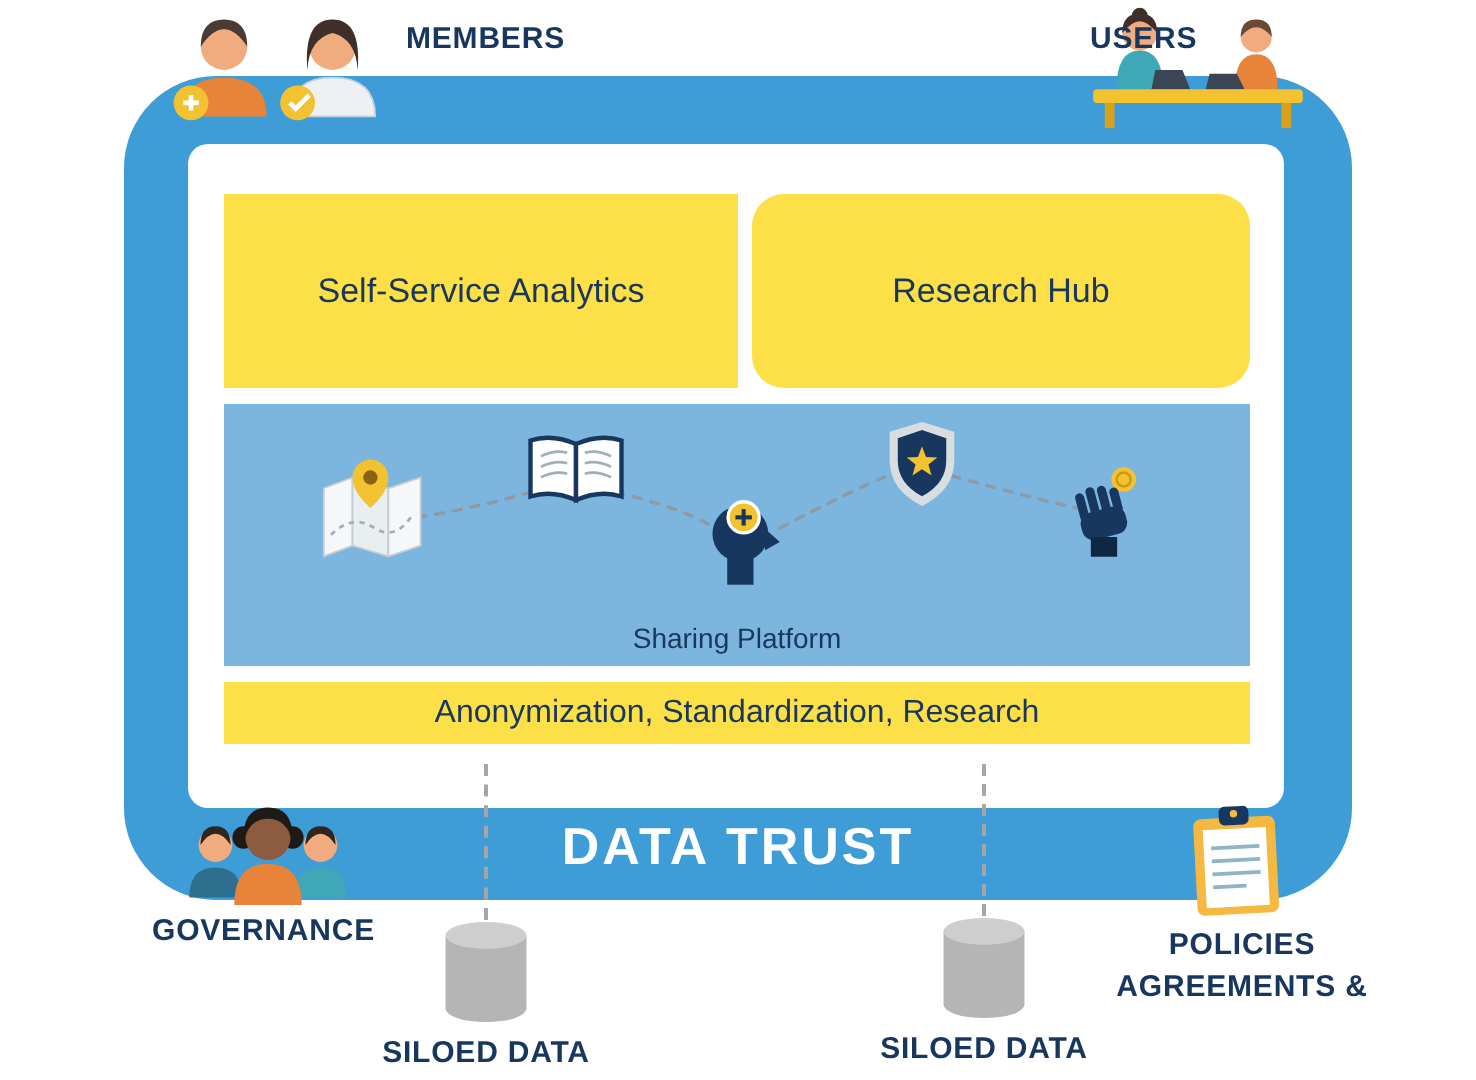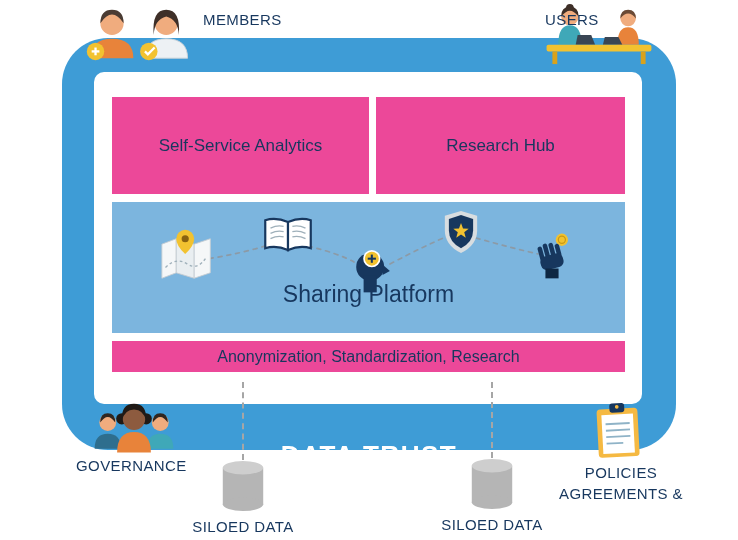--- a/index.html
+++ b/index.html
@@ -11,37 +11,37 @@
   
   .trust-shell{
     left:62px;top:38px;width:614px;height:412px;border-radius:46px;
     background:#3E9CD6;z-index:1;
   }
   .inner-panel{
     left:94px;top:72px;width:548px;height:332px;border-radius:10px;
     background:#ffffff;z-index:2;
   }
   .blue-box{
-    background:#ec4899;color:#17375E;display:flex;align-items:center;
+    background:#fde047;color:#17375E;display:flex;align-items:center;
     justify-content:center;z-index:3;font-size:17px;
   }
   .box-analytics{left:112px;top:97px;width:257px;height:97px;}
-  .box-research{left:376px;top:97px;width:249px;height:97px;}
+  .box-research{left:376px;top:97px;width:249px;height:97px;border-radius:16px;}
   .box-sharing{left:112px;top:202px;width:513px;height:131px;background:#7CB5DE;z-index:3;}
   .box-pipeline{left:112px;top:341px;width:513px;height:31px;font-size:16px;}
   .sharing-label{
-    position:absolute;left:0;bottom:25px;width:100%;text-align:center;
-    color:#17375E;font-size:23px;z-index:5;
+    position:absolute;left:0;bottom:6px;width:100%;text-align:center;
+    color:#17375E;font-size:14px;z-index:5;
   }
   .trust-title{
     left:62px;top:408px;width:614px;text-align:center;color:#ffffff;
-    font-size:26px;font-weight:bold;letter-spacing:1.5px;z-index:3;margin-top:32px;
-  }
-  
-  .navy-label{color:#17375E;font-weight:normal;font-size:15px;letter-spacing:.4px;z-index:6;}
+    font-size:26px;font-weight:bold;letter-spacing:1.5px;z-index:3;
+  }
+  
+  .navy-label{color:#17375E;font-weight:bold;font-size:15px;letter-spacing:.4px;z-index:6;}
   .lbl-members{left:203px;top:11px;}
   .lbl-users{left:497px;top:11px;margin-left:48px;}
   .lbl-governance{left:76px;top:455px;width:120px;line-height:21px;}
   .lbl-siloed-left{left:183px;top:518px;width:120px;text-align:center;}
   .lbl-siloed-right{left:432px;top:516px;width:120px;text-align:center;}
   .lbl-agreements{left:554px;top:462px;width:134px;text-align:center;line-height:21px;}
   
   .ic{z-index:5;}
   .ic-members{left:84px;top:2px;width:118px;height:62px;}
   .ic-users{left:540px;top:0px;width:118px;height:66px;}

